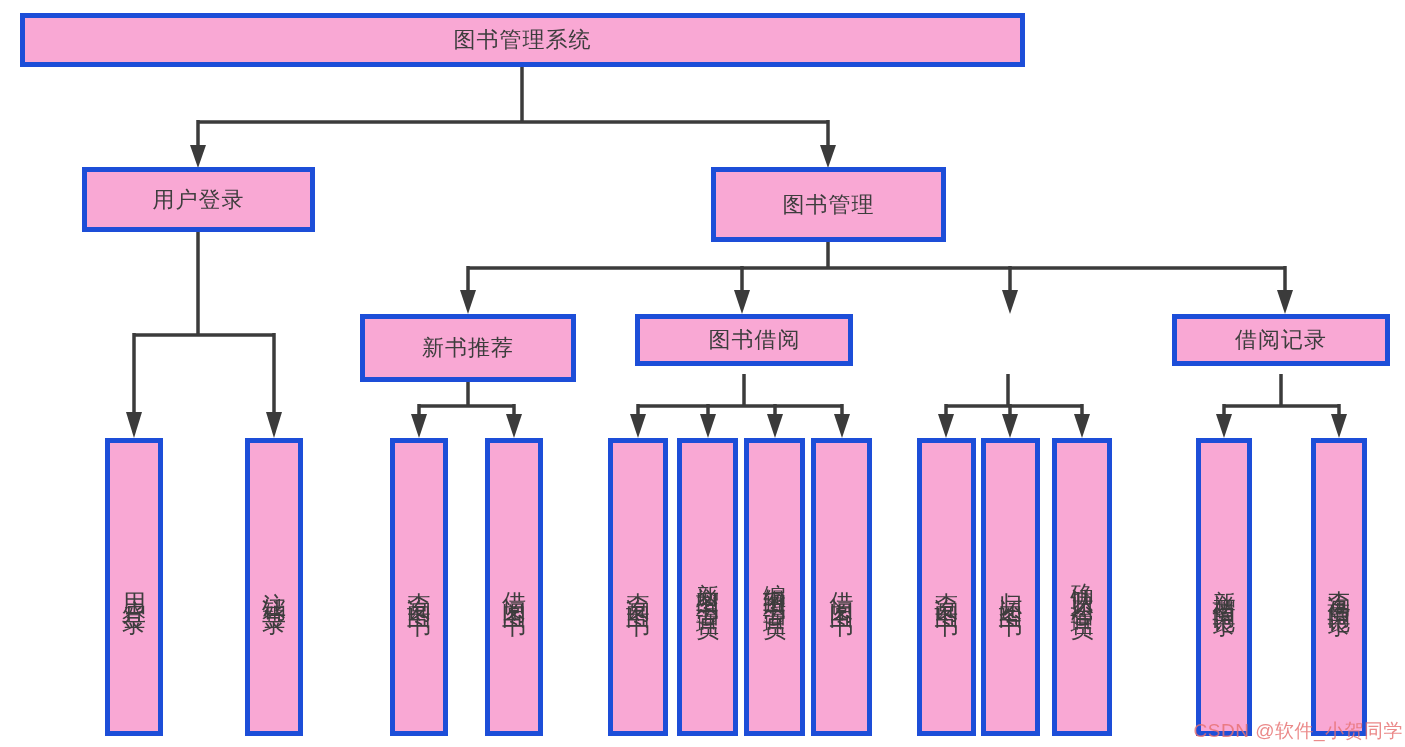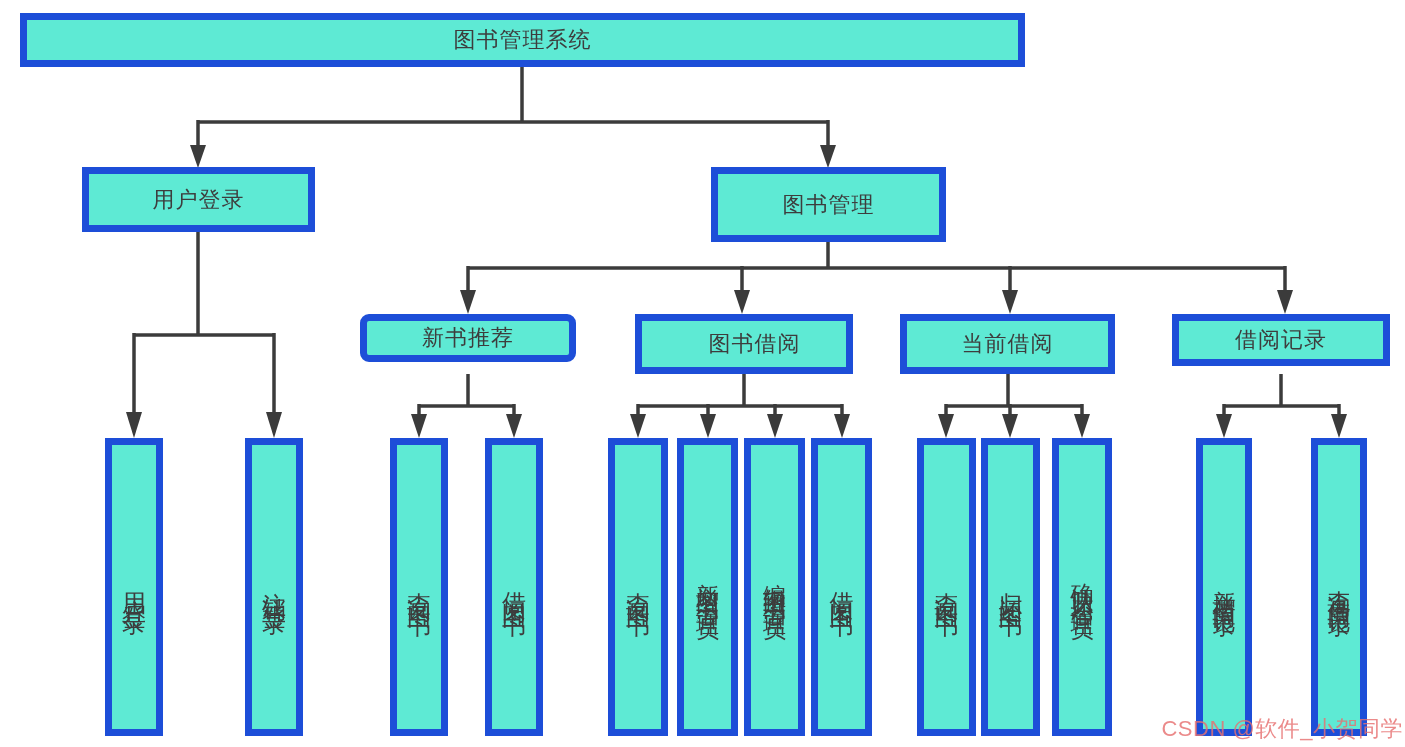--- a/index.html
+++ b/index.html
@@ -16,22 +16,22 @@
     overflow: hidden;
   }
   #wires {
     position: absolute;
     left: 0; top: 0;
     width: 1405px; height: 747px;
     z-index: 1;
   }
   .box {
     position: absolute;
-    background: #5eead4;
-    border: 7px solid #1d4ed8;
+    background: #f9a8d4;
+    border: 5px solid #1d4ed8;
     box-sizing: border-box;
     display: flex;
     align-items: center;
     justify-content: center;
     color: #3d3d3d;
     z-index: 2;
   }
   .hlabel {
     font-size: 22px;
     letter-spacing: 1px;
@@ -46,21 +46,21 @@
     white-space: nowrap;
   }
   .vbox.tight .vlabel {
     letter-spacing: 5px;
     font-size: 23px;
   }
   #watermark {
     position: absolute;
     right: 2px;
     bottom: 3px;
-    font-size: 22px;
+    font-size: 19px;
     color: rgba(231, 112, 112, 0.82);
     z-index: 3;
     letter-spacing: 0.5px;
     white-space: nowrap;
   }
 </style>
 </head>
 <body>
 
 <div id="canvas">
@@ -133,28 +133,25 @@
     <span class="hlabel">图书管理系统</span>
   </div>
 
   <div class="box" style="left:82px; top:167px; width:233px; height:65px;">
     <span class="hlabel">用户登录</span>
   </div>
   <div class="box" style="left:711px; top:167px; width:235px; height:75px;">
     <span class="hlabel">图书管理</span>
   </div>
 
-  <div class="box" style="left:360px; top:314px; width:216px; height:48px;border-radius:9px;">
+  <div class="box" style="left:360px; top:314px; width:216px; height:68px;">
     <span class="hlabel">新书推荐</span>
   </div>
-  <div class="box" style="left:635px; top:314px; width:218px; height:60px;padding-left:21px;">
+  <div class="box" style="left:635px; top:314px; width:218px; height:52px;padding-left:21px;">
     <span class="hlabel">图书借阅</span>
-  </div>
-  <div class="box" style="left:900px; top:314px; width:215px; height:60px;">
-    <span class="hlabel">当前借阅</span>
   </div>
   <div class="box" style="left:1172px; top:314px; width:218px; height:52px;">
     <span class="hlabel">借阅记录</span>
   </div>
 
   <div class="box vbox" style="left:105px; top:438px; width:58px; height:298px;">
     <span class="vlabel">用户登录</span>
   </div>
   <div class="box vbox" style="left:245px; top:438px; width:58px; height:298px;">
     <span class="vlabel">注销登录</span>

